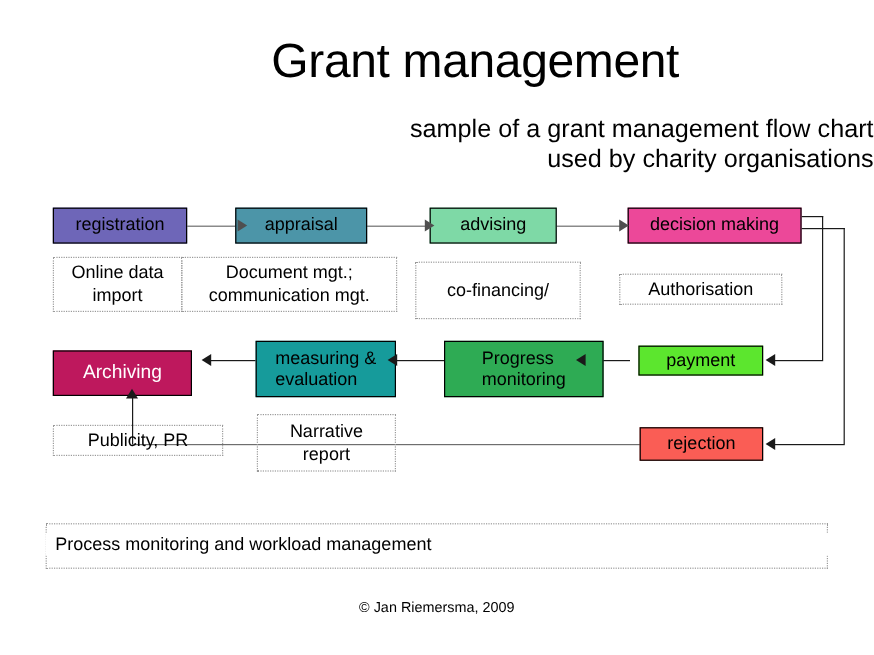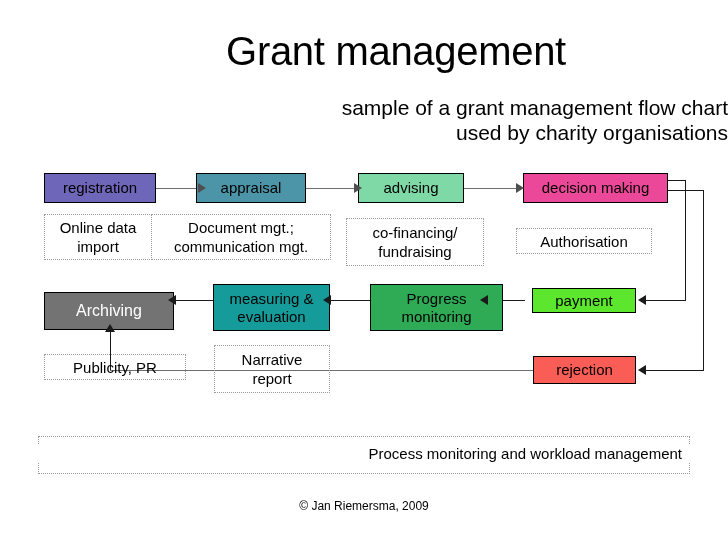--- a/index.html
+++ b/index.html
@@ -19,21 +19,21 @@
     position:absolute;left:0;top:95px;width:728px;text-align:right;
     font-size:21px;line-height:25px;font-weight:400;
   }
   .subtitle span{display:block;}
 
   
   .node{
     position:absolute;box-sizing:border-box;
     border:1px solid #000;
     display:flex;align-items:center;justify-content:center;
-    text-align:center;font-size:15px;line-height:18px;
+    font-size:15px;line-height:18px;
     color:#000;z-index:4;
   }
   .node.two-line{font-size:15px;line-height:18px;}
   .note{
     position:absolute;box-sizing:border-box;
     border:1px dotted #9a9a9a;
     display:flex;align-items:center;justify-content:center;
     text-align:center;font-size:15px;line-height:19px;
     background:transparent;color:#000;z-index:3;
   }
@@ -57,21 +57,21 @@
   
   .procbar{
     position:absolute;left:38px;top:436px;width:652px;height:38px;
     box-sizing:border-box;border:1px dotted #9a9a9a;z-index:3;
   }
   .procdash{
     position:absolute;left:52px;top:454px;width:624px;height:0;
     border-top:1px dotted #555;z-index:4;
   }
   .proclabel{
-    position:absolute;left:38px;top:444px;width:652px;text-align:right;
+    position:absolute;left:38px;top:444px;width:652px;text-align:left;
     font-size:15px;line-height:19px;background:#fff;z-index:5;
   }
   .proclabel span{background:#fff;padding:0 8px;}
   .copyright{
     position:absolute;left:0;top:498px;width:728px;text-align:center;
     font-size:12px;line-height:16px;
   }
 </style>
 </head>
 <body>
@@ -119,21 +119,20 @@
   <div class="note" style="left:151px;top:214px;width:180px;height:46px;">
     <span class="lines">
       <span>Document mgt.;</span>
       <span>communication mgt.</span>
     </span>
   </div>
 
   <div class="note" style="left:346px;top:218px;width:138px;height:48px;">
     <span class="lines">
       <span>co-financing/</span>
-      <span>fundraising</span>
     </span>
   </div>
 
   <div class="note" style="left:516px;top:228px;width:136px;height:26px;">
     <span class="lines">
       <span>Authorisation</span>
     </span>
   </div>
 
   <div class="hline dark" style="left:668px;top:180px;width:18px;"></div>
@@ -152,21 +151,21 @@
   <div class="hline dark" style="left:330px;top:300px;width:40px;"></div>
   <div class="ar ar-l" style="left:323px;top:295px;"></div>
 
   <div class="hline dark" style="left:175px;top:300px;width:38px;"></div>
   <div class="ar ar-l" style="left:168px;top:295px;"></div>
 
   <div class="hline" style="left:110px;top:370px;width:424px;"></div>
   <div class="vline dark" style="left:110px;top:330px;height:40px;"></div>
   <div class="ar ar-u" style="left:105px;top:324px;"></div>
 
-  <div class="node" style="left:44px;top:292px;width:130px;height:38px;background:#737373;color:#ffffff;font-size:16px;">
+  <div class="node" style="left:44px;top:292px;width:116px;height:38px;background:#be185d;color:#ffffff;font-size:16px;">
     <span>Archiving</span>
   </div>
 
   <div class="node two-line" style="left:213px;top:284px;width:117px;height:47px;background:#169b9b;">
     <span class="lines">
       <span>measuring &amp;</span>
       <span>evaluation</span>
     </span>
   </div>
 

